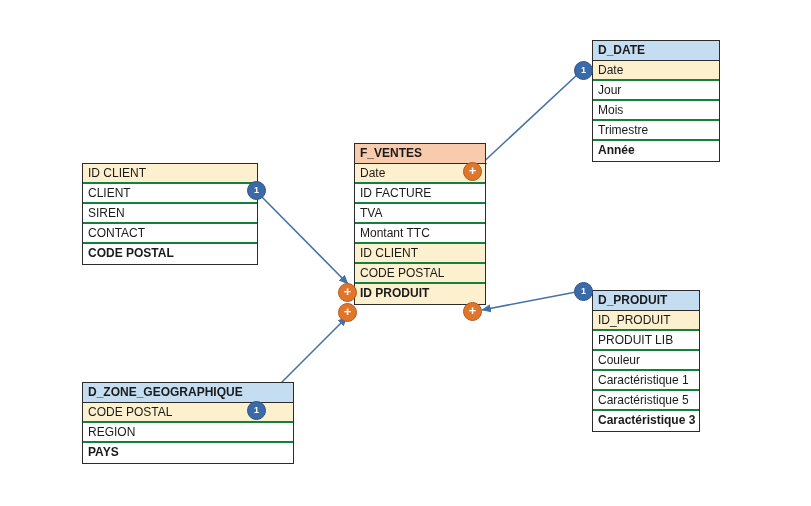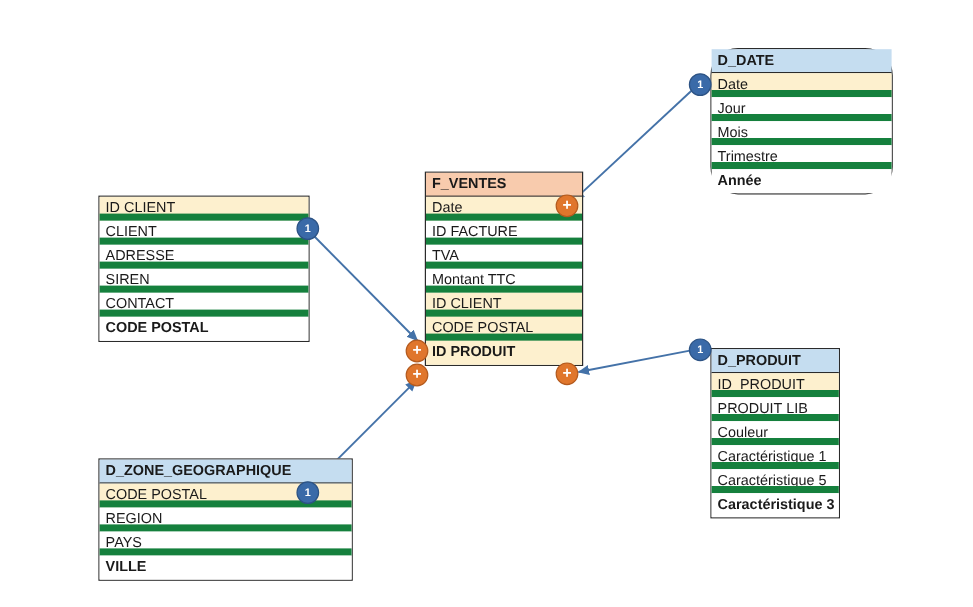--- a/index.html
+++ b/index.html
@@ -48,21 +48,21 @@
     overflow: hidden;
   }
   .tbl-header.dim { background: #c5ddf0; }
   .tbl-header.fact { background: #f8cbad; }
   .tbl-row {
     height: 20px;
     line-height: 19px;
     font-size: 12px;
     color: #1a1a1a;
     padding-left: 5px;
-    border-bottom: 6px solid #15803d;
+    border-bottom: 2px solid #15803d;
     box-sizing: border-box;
     background: #ffffff;
     white-space: nowrap;
     overflow: hidden;
   }
   .tbl-row.key { background: #fdf0ce; }
   .tbl-row:last-child { border-bottom: none; font-weight: bold; }
 
   .badge {
     position: absolute;
@@ -102,43 +102,41 @@
         <line x1="578" y1="74" x2="478" y2="167" stroke="#4472a8" stroke-width="1.6" marker-end="url(#arrowhead)"></line>
         <line x1="259" y1="194" x2="348" y2="284" stroke="#4472a8" stroke-width="1.6" marker-end="url(#arrowhead)"></line>
         <line x1="256" y1="408" x2="347" y2="317" stroke="#4472a8" stroke-width="1.6" marker-end="url(#arrowhead)"></line>
         <line x1="576" y1="292" x2="482" y2="310" stroke="#4472a8" stroke-width="1.6" marker-end="url(#arrowhead)"></line>
       </g>
   </svg>
   <div id="tables-layer">
       <div class="table-box" style="left: 82px; top: 163px; width: 176px;">
         <div class="tbl-row key">ID CLIENT</div>
         <div class="tbl-row">CLIENT</div>
-        <div class="tbl-row">ADRESSE</div>
         <div class="tbl-row">SIREN</div>
         <div class="tbl-row">CONTACT</div>
         <div class="tbl-row">CODE POSTAL</div>
       </div>
       <div class="table-box" style="left: 82px; top: 382px; width: 212px;">
         <div class="tbl-header dim">D_ZONE_GEOGRAPHIQUE</div>
         <div class="tbl-row key">CODE POSTAL</div>
         <div class="tbl-row">REGION</div>
         <div class="tbl-row">PAYS</div>
-        <div class="tbl-row">VILLE</div>
       </div>
       <div class="table-box" style="left: 354px; top: 143px; width: 132px;">
         <div class="tbl-header fact">F_VENTES</div>
         <div class="tbl-row key">Date</div>
         <div class="tbl-row">ID FACTURE</div>
         <div class="tbl-row">TVA</div>
         <div class="tbl-row">Montant TTC</div>
         <div class="tbl-row key">ID CLIENT</div>
         <div class="tbl-row key">CODE POSTAL</div>
         <div class="tbl-row key">ID PRODUIT</div>
       </div>
-      <div class="table-box" style="left: 592px; top: 40px; width: 152px; border-radius: 23px;">
+      <div class="table-box" style="left: 592px; top: 40px; width: 128px;">
         <div class="tbl-header dim">D_DATE</div>
         <div class="tbl-row key">Date</div>
         <div class="tbl-row">Jour</div>
         <div class="tbl-row">Mois</div>
         <div class="tbl-row">Trimestre</div>
         <div class="tbl-row">Année</div>
       </div>
       <div class="table-box" style="left: 592px; top: 262px; width: 108px; margin-top: 28px;">
         <div class="tbl-header dim">D_PRODUIT</div>
         <div class="tbl-row key">ID_PRODUIT</div>

